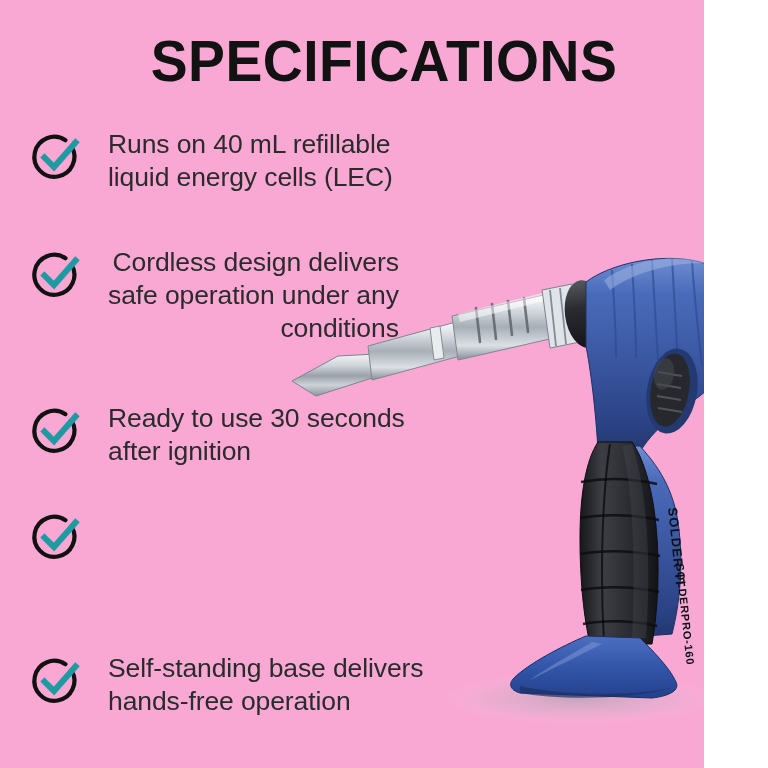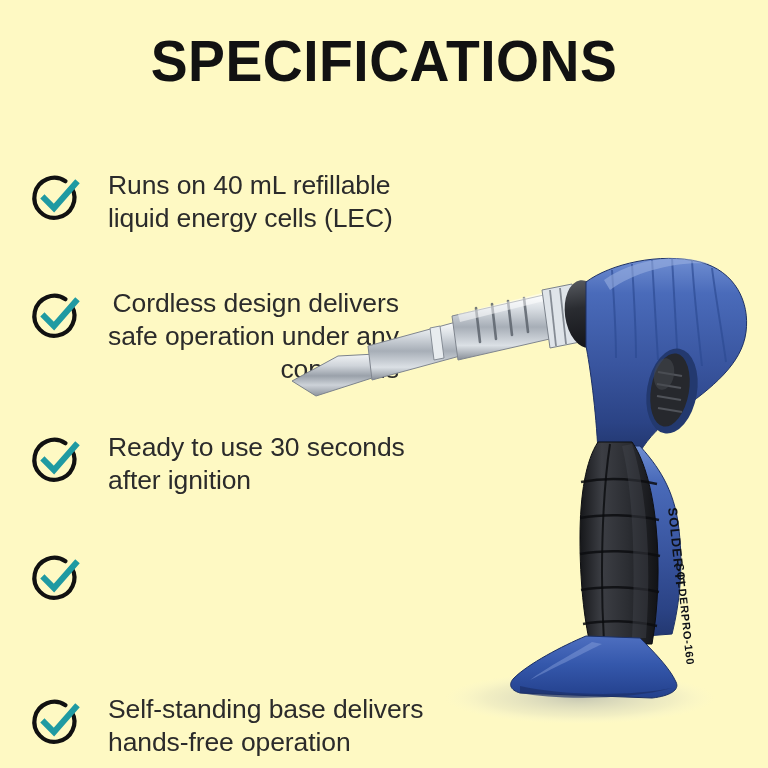--- a/index.html
+++ b/index.html
@@ -2,23 +2,23 @@
 <html><head>
 <meta charset="utf-8">
 <style>
   html, body {
     margin: 0;
     padding: 0;
     background: #ffffff;
   }
   .page {
     position: relative;
-    width: 768px;
+    width: 704px;
     height: 768px;
-    background: #fef9c3;
+    background: #f9a8d4;
     overflow: hidden;
     font-family: "Liberation Sans", sans-serif;
   }
 
   
   .title {
     position: absolute;
     top: 28px;
     left: 0;
     width: 768px;
@@ -36,25 +36,24 @@
     position: absolute;
     top: 128px;
     left: 30px;
     width: 500px;
   }
   .spec-item {
     position: absolute;
     left: 0;
     display: flex;
     align-items: flex-start;
-    margin-top: 41px;
   }
   .spec-item[data-row="0"] { top: 0px; }
   .spec-item[data-row="1"] { top: 118px; text-align: right; }
-  .spec-item[data-row="2"] { top: 262px; }
+  .spec-item[data-row="2"] { top: 274px; }
   .spec-item[data-row="3"] { top: 380px; }
   .spec-item[data-row="4"] { top: 524px; }
 
   .check-icon {
     flex: 0 0 auto;
     width: 54px;
     height: 54px;
     margin-top: 2px;
   }
   .spec-text {

